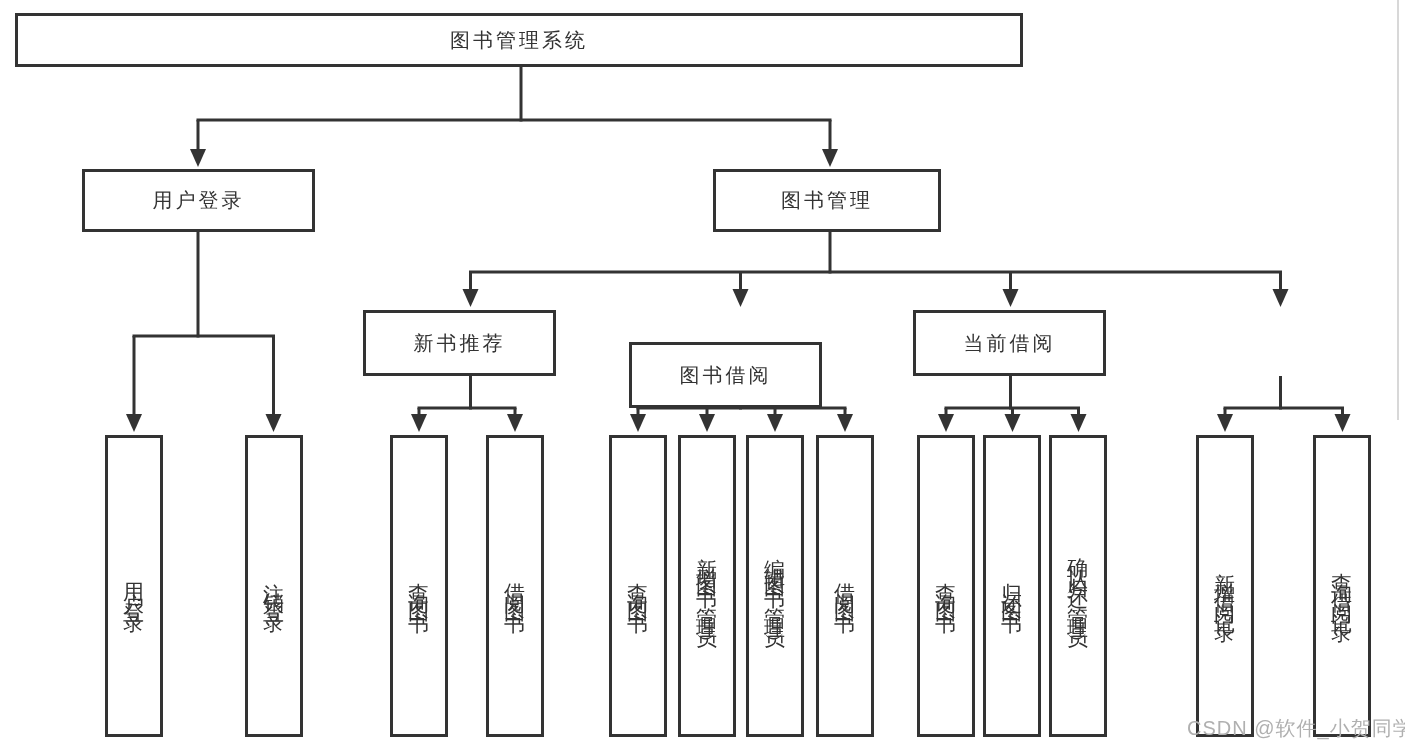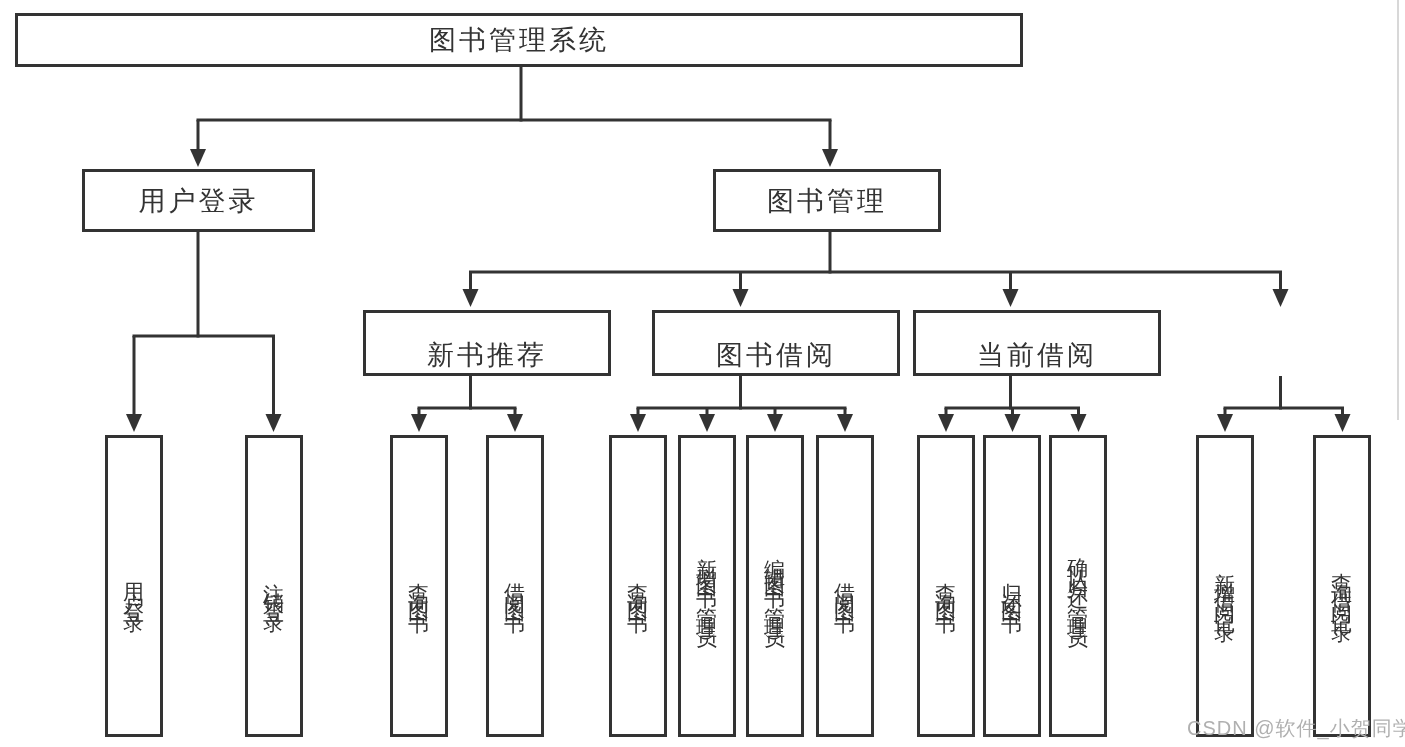--- a/index.html
+++ b/index.html
@@ -4,26 +4,26 @@
 <style>
   html,body{margin:0;padding:0;background:#fff;}
   .canvas{
     position:relative;width:1405px;height:747px;background:#ffffff;
     font-family:"Liberation Sans","DejaVu Sans",sans-serif;overflow:hidden;color:#333;
   }
   .box{
     position:absolute;box-sizing:border-box;border:3px solid #333333;background:#ffffff;
     display:flex;align-items:center;justify-content:center;
   }
-  .hlabel{font-size:27px;letter-spacing:3px;color:#333;white-space:nowrap;}
+  .hlabel{font-size:20px;letter-spacing:3px;color:#333;white-space:nowrap;}
   .root{left:15px;top:13px;width:1008px;height:54px;}
   .l2a{left:82px;top:169px;width:233px;height:63px;}
   .l2b{left:713px;top:169px;width:228px;height:63px;}
-  .l3{top:310px;width:248px;height:66px;align-items:flex-end;}
-  .l3a{left:363px;} .l3b{left:652px;} .l3c{left:899px;margin-left:14px;} .l3d{left:1173px;}
+  .l3{top:310px;width:193px;height:66px;}
+  .l3a{left:363px;} .l3b{left:629px;margin-top:32px;} .l3c{left:899px;margin-left:14px;} .l3d{left:1173px;}
   .leaf{top:435px;width:58px;height:302px;}
   .vlabel{
     writing-mode:vertical-rl;text-orientation:mixed;
     font-size:21px;letter-spacing:10px;line-height:1;color:#333;
   }
   .lf0{left:105px;} .lf1{left:245px;} .lf2{left:390px;} .lf3{left:486px;}
   .lf4{left:609px;} .lf5{left:678px;} .lf6{left:746px;} .lf7{left:816px;}
   .lf8{left:917px;} .lf9{left:983px;} .lf10{left:1049px;} .lf11{left:1196px;} .lf12{left:1313px;}
   .lines{position:absolute;left:0;top:0;pointer-events:none;}
   .lines line{stroke:#333333;stroke-width:3;}

